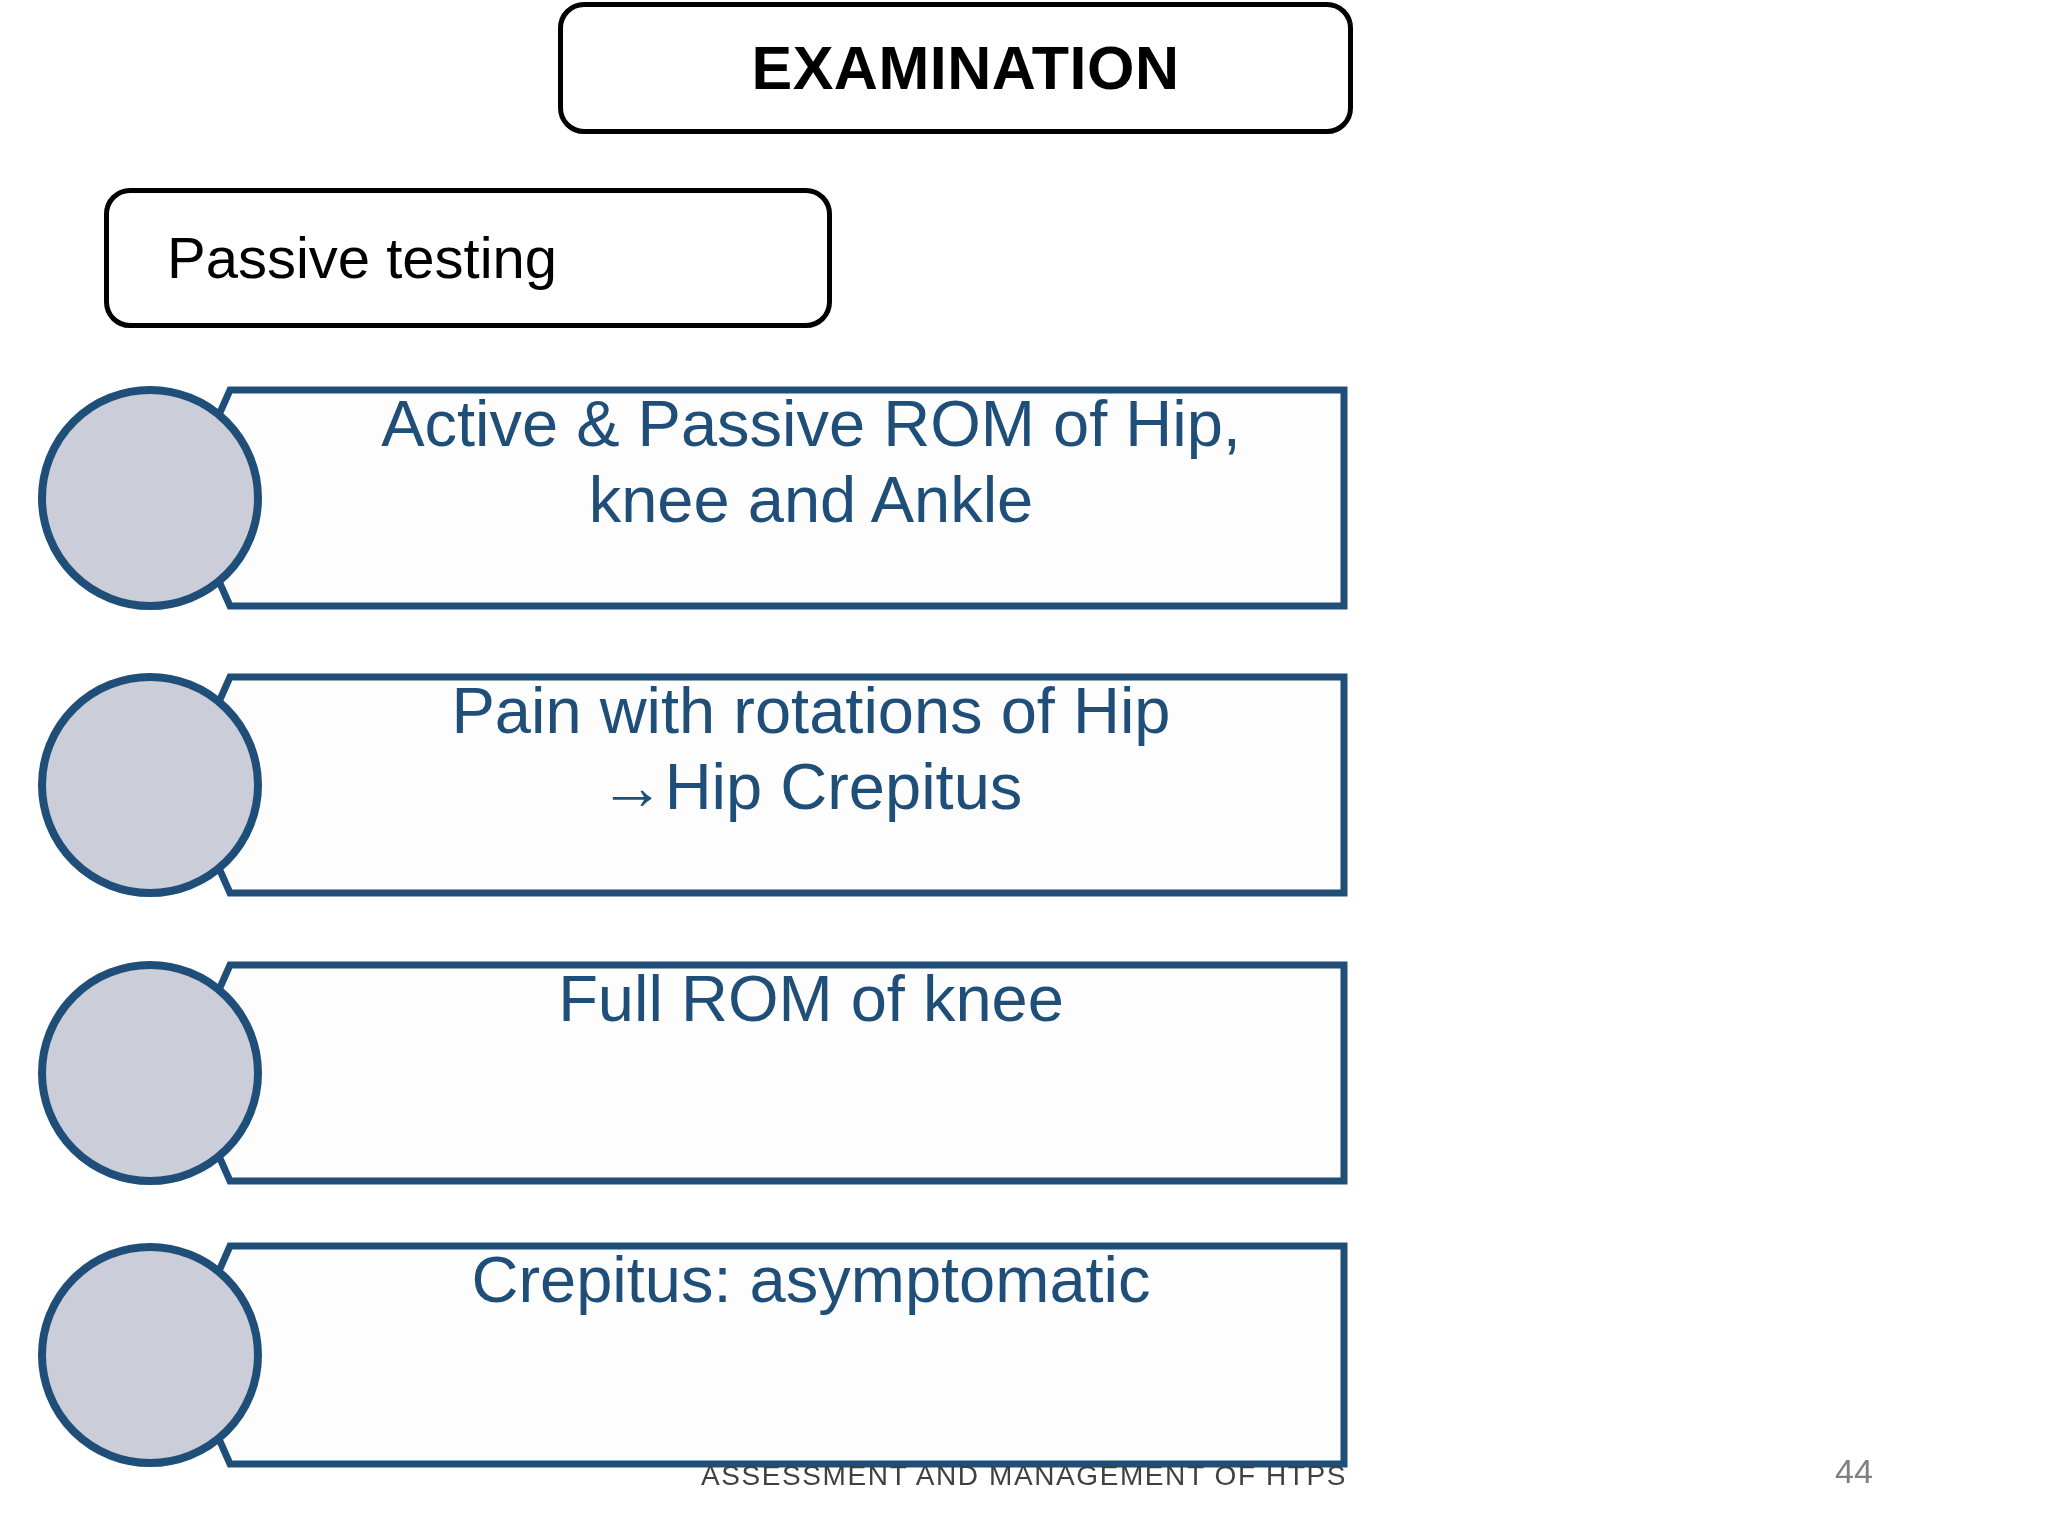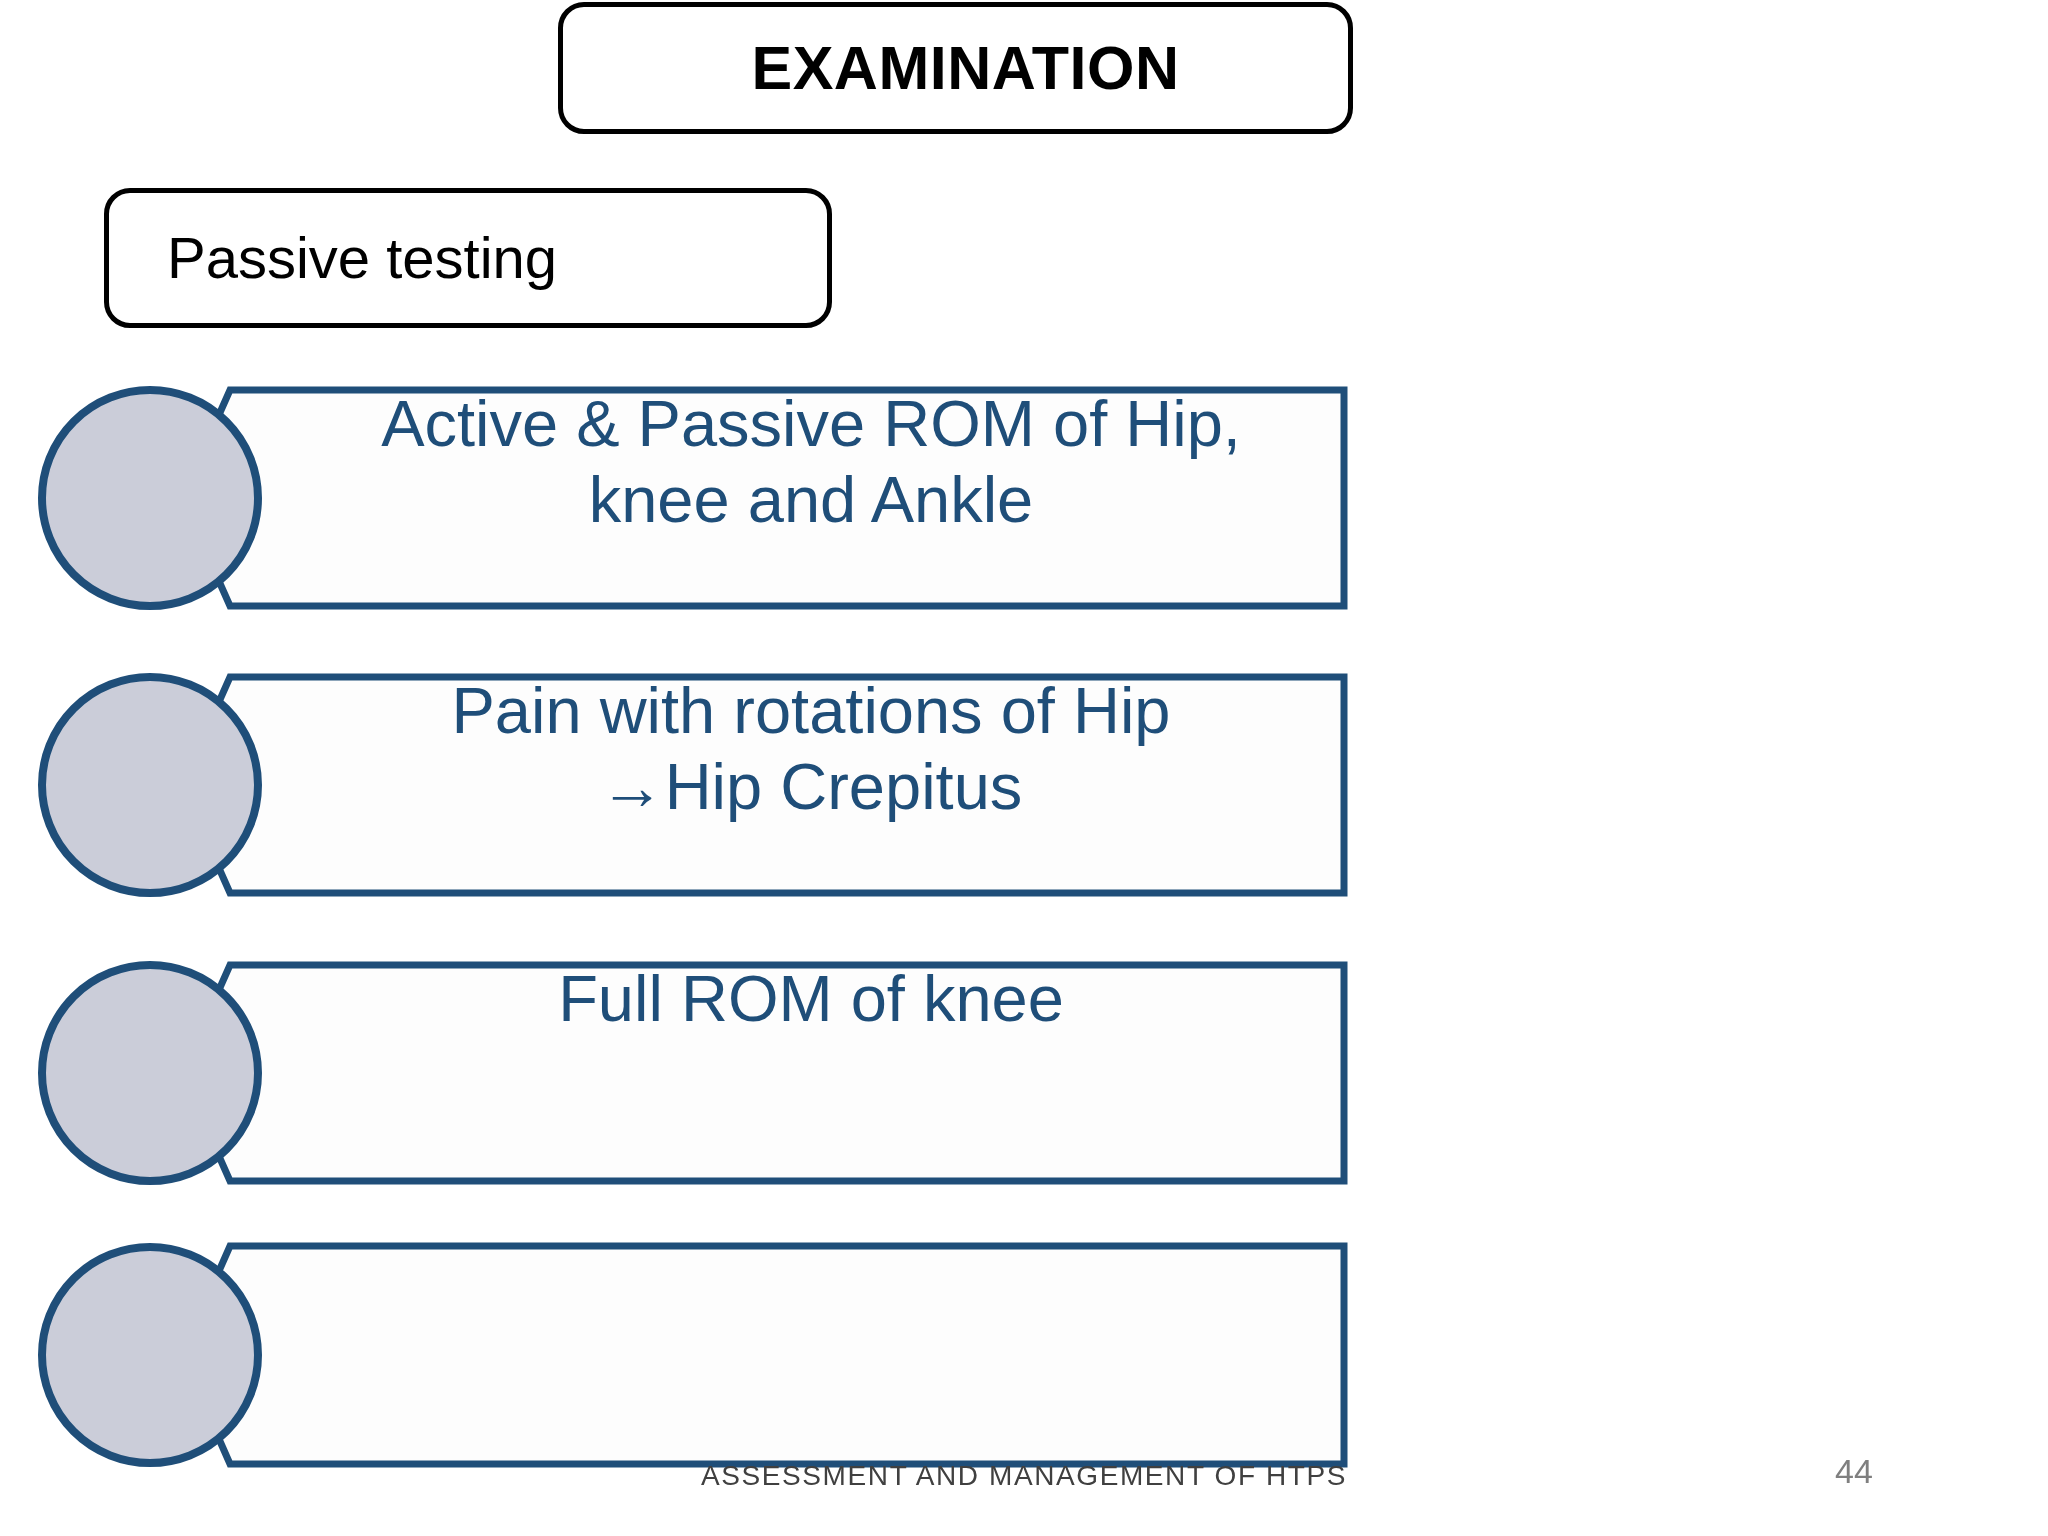--- a/index.html
+++ b/index.html
@@ -168,16 +168,21 @@
       <span>Full ROM of knee</span>
     </div>
   </div>
 </div>
 
 <div class="row" id="row-3">
   <svg class="row-svg" width="1400" height="296" viewBox="0 0 1400 296">
     <path d="M 230 4 L 1344 4 L 1344 222 L 230 222 L 182 113 Z" fill="#FDFDFD" stroke="#1F4E79" stroke-width="7" stroke-linejoin="miter"></path>
     <circle cx="150" cy="113" r="108" fill="#CBCDD9" stroke="#1F4E79" stroke-width="8"></circle>
   </svg>
+  <div class="row-label" style="height:226px;">
+    <div>
+      <span>Crepitus: asymptomatic</span>
+    </div>
+  </div>
 </div>
 
 <div id="footer-text">ASSESSMENT AND MANAGEMENT OF HTPS</div>
 <div id="page-number">44</div>
 
 </body></html>

